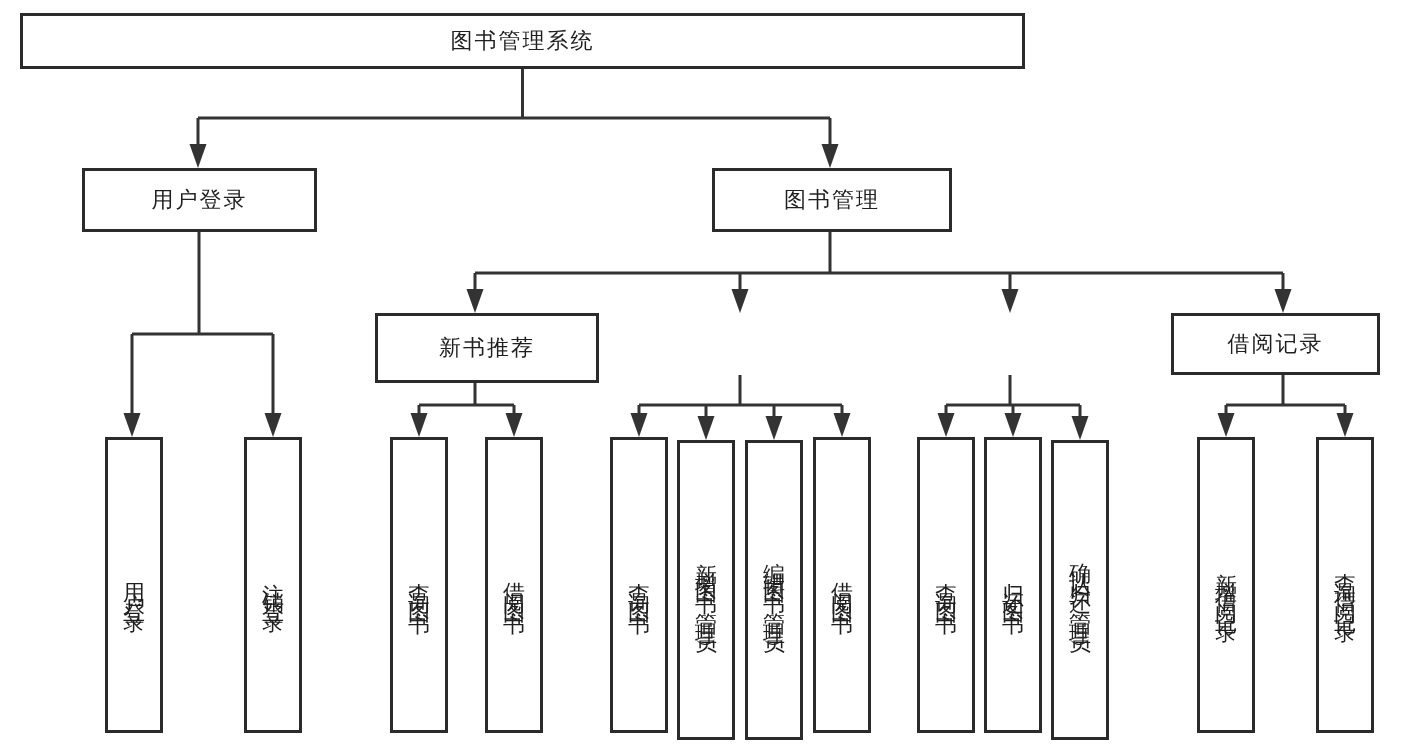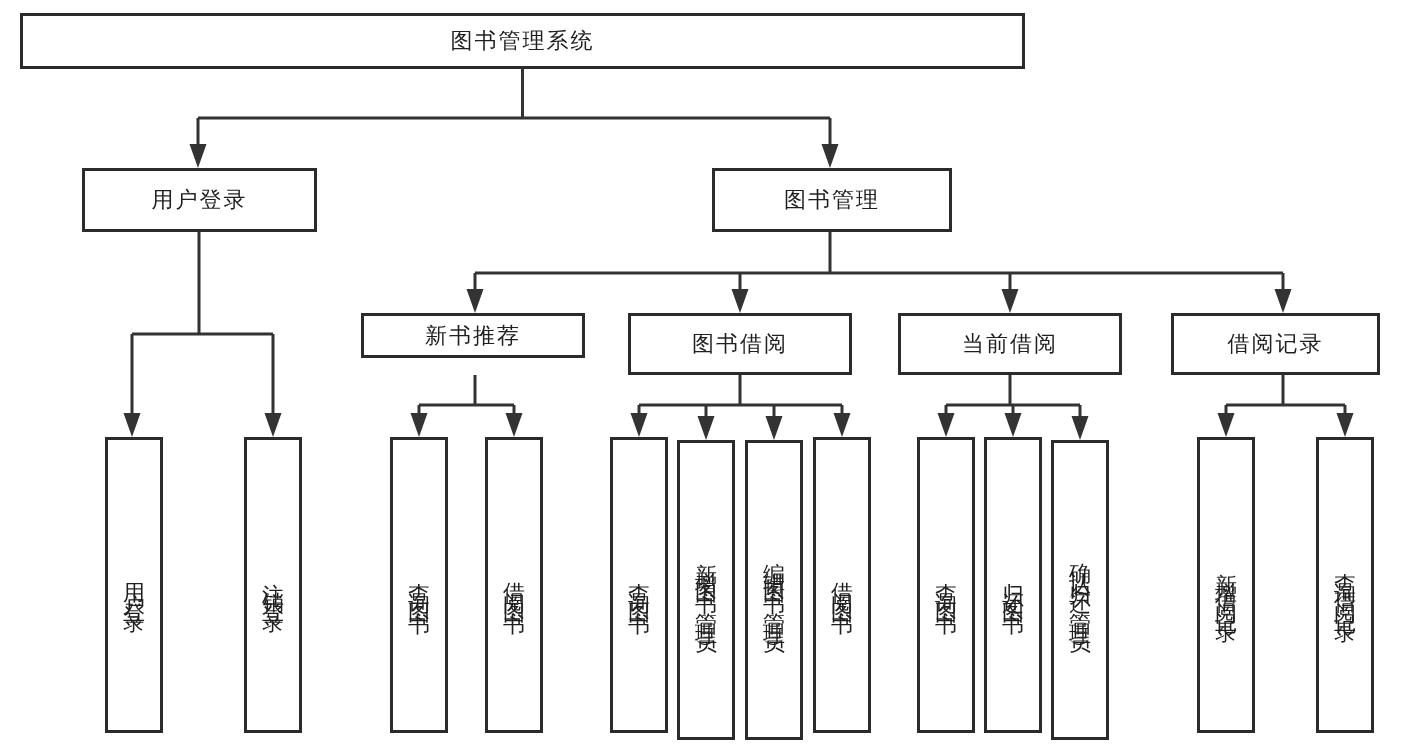--- a/index.html
+++ b/index.html
@@ -74,28 +74,22 @@
     <span class="lbl">图书管理系统</span>
   </div>
 
   <div class="node h" style="left:82px;top:168px;width:235px;height:64px">
     <span class="lbl">用户登录</span>
   </div>
   <div class="node h" style="left:712px;top:168px;width:240px;height:64px">
     <span class="lbl">图书管理</span>
   </div>
 
-  <div class="node h" style="left:361px;top:313px;width:224px;height:45px">
+  <div class="node h" style="left:375px;top:313px;width:224px;height:70px">
     <span class="lbl">新书推荐</span>
-  </div>
-  <div class="node h" style="left:628px;top:313px;width:224px;height:62px">
-    <span class="lbl">图书借阅</span>
-  </div>
-  <div class="node h" style="left:898px;top:313px;width:224px;height:62px">
-    <span class="lbl">当前借阅</span>
   </div>
   <div class="node h" style="left:1171px;top:313px;width:209px;height:62px">
     <span class="lbl">借阅记录</span>
   </div>
 
   <div class="node v" style="left:105px;top:437px;width:58px;height:296px">
     <span class="lbl">用户登录</span>
   </div>
   <div class="node v" style="left:244px;top:437px;width:58px;height:296px">
     <span class="lbl">注销登录</span>

